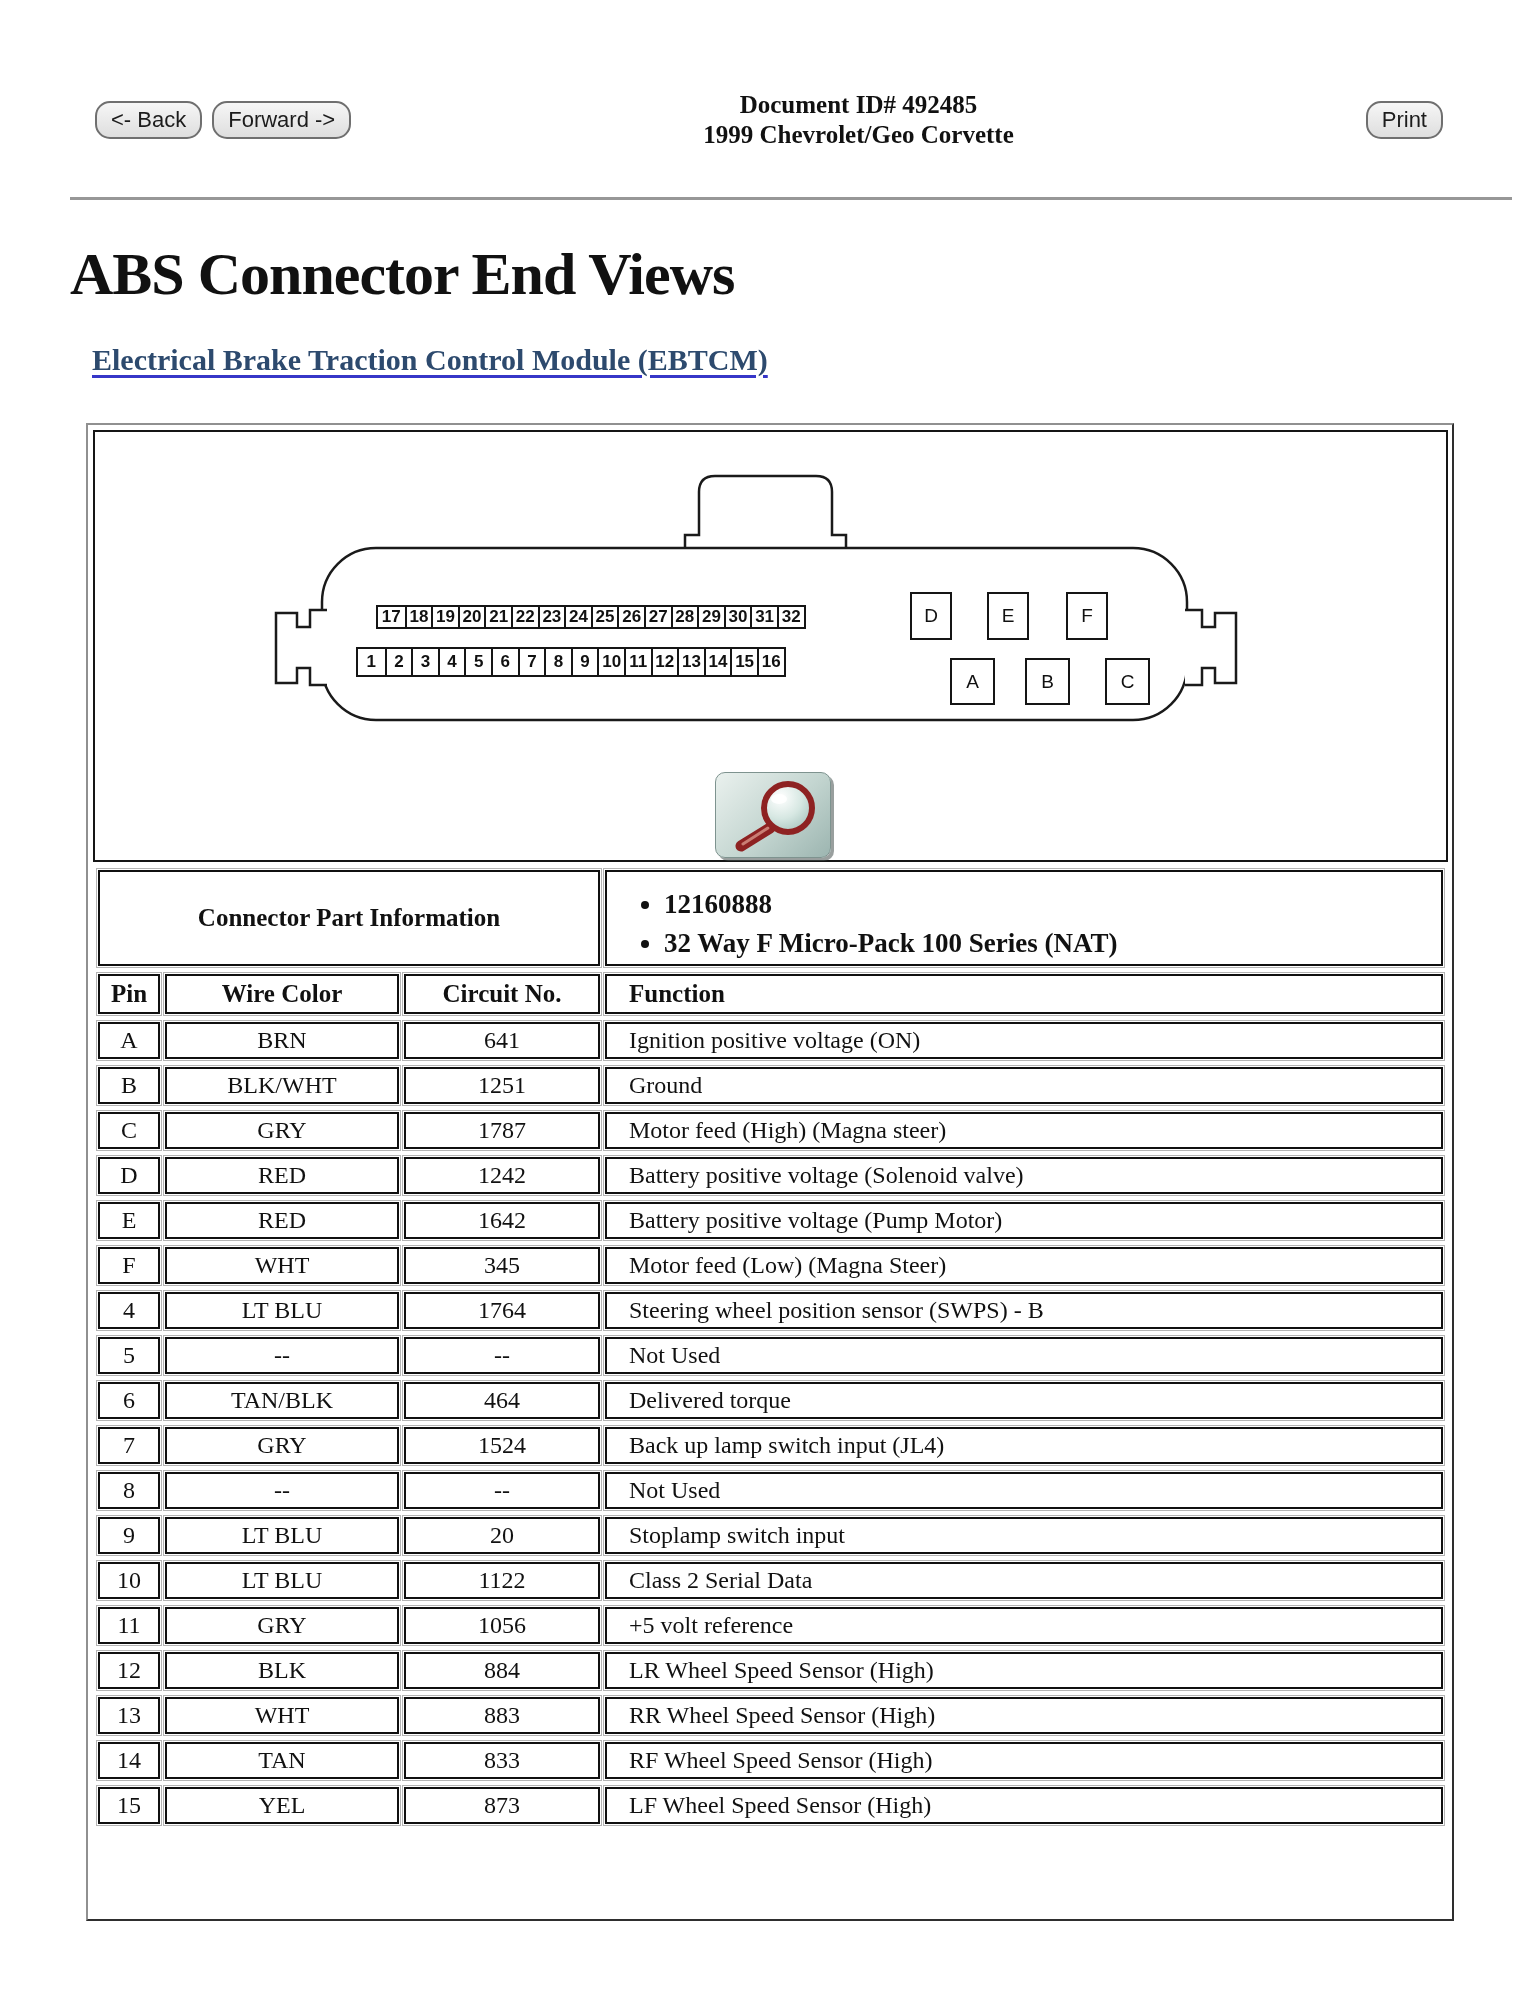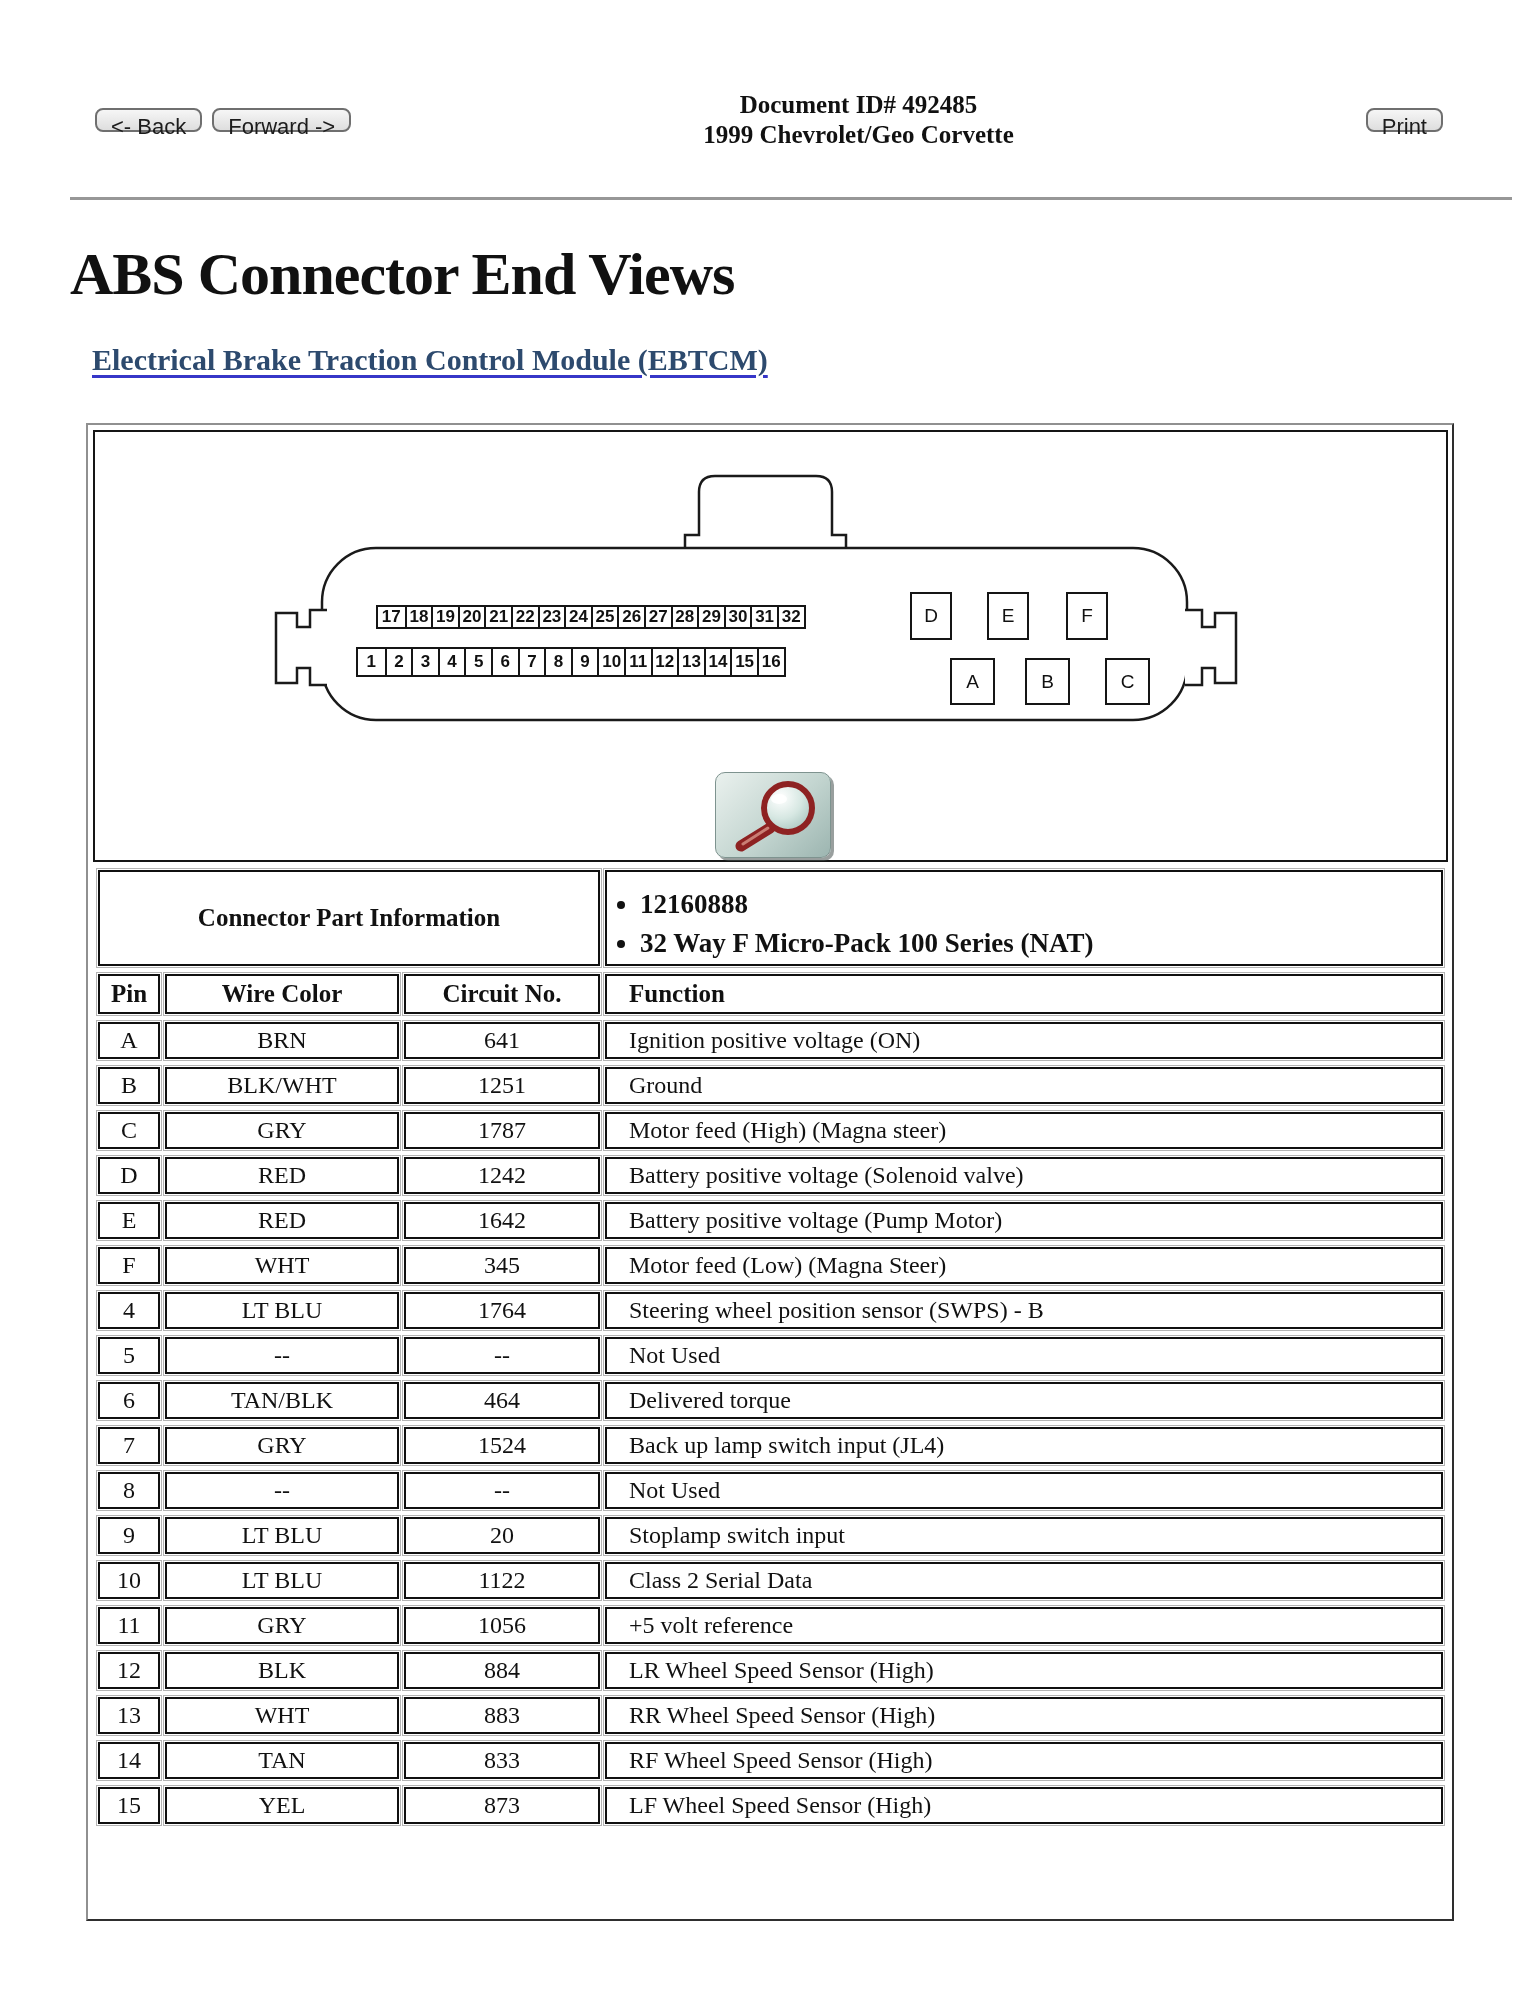--- a/index.html
+++ b/index.html
@@ -3,22 +3,22 @@
 <meta charset="utf-8">
 <style>
   html,body{margin:0;padding:0;background:#fff;}
   body{width:1540px;height:1993px;position:relative;overflow:hidden;
        font-family:"Liberation Serif","DejaVu Serif",serif;color:#111;}
 
   
   .topbar{display:flex;align-items:center;margin:85px 97px 0 95px;height:70px;}
   .navgroup{display:flex;gap:10px;}
   .btn{font-family:"Liberation Sans","DejaVu Sans",sans-serif;font-size:22px;color:#1c1c1c;
-       background:linear-gradient(#f6f6f6,#dedede);border:2px solid #6f6f6f;border-radius:8px;
-       padding:4px 14px;height:24px;box-sizing:border-box;line-height:26px;cursor:pointer;white-space:nowrap;}
+       background:linear-gradient(#f6f6f6,#dedede);border:2px solid #6f6f6f;border-radius:15px;
+       padding:4px 14px;height:38px;box-sizing:border-box;line-height:26px;cursor:pointer;white-space:nowrap;}
   .doc-title{flex:1;text-align:center;font-weight:bold;font-size:25px;line-height:1.22;}
 
   .rule{height:3px;background:#979797;border:none;margin:42px 28px 0 70px;}
 
   h1.page-title{margin:40px 0 0 70px;font-size:60px;font-weight:bold;letter-spacing:-1px;}
 
   a.module-link{display:inline-block;margin:34px 0 0 92px;font-size:30px;font-weight:bold;
        color:#2d4a6e;text-decoration-color:#3636c8;
        text-decoration-thickness:3px;text-underline-offset:5px;cursor:pointer;}
 
@@ -44,21 +44,21 @@
   .zoom-btn{position:absolute;left:620px;top:340px;width:116px;height:86px;padding:0;cursor:pointer;
             background:linear-gradient(135deg,#eaf1ee 0%,#c3d5d0 55%,#9cb5b0 100%);
             border:1px solid #7e938f;border-radius:10px;box-shadow:3px 3px 0 rgba(70,80,78,.55);}
 
   
   table.info{border-collapse:separate;border-spacing:5px 8px;table-layout:fixed;width:1355px;margin:0;}
   table.info td{border:2px solid #101010;outline:1px solid #b4b4b4;outline-offset:1px;
                 background:#fff;box-sizing:border-box;vertical-align:middle;}
   td.part-label{height:96px;text-align:center;font-weight:bold;font-size:25px;}
   td.part-bullets{height:96px;vertical-align:top;}
-  td.part-bullets ul{margin:12px 0 0 0;padding-left:32px;}
+  td.part-bullets ul{margin:12px 0 0 0;padding-left:56px;}
   td.part-bullets li{font-weight:bold;font-size:27px;line-height:1.45;}
   td.hdr{height:40px;text-align:center;font-weight:bold;font-size:25px;}
   td.data{height:37px;font-size:24px;}
   td.c0,td.c1,td.c2{text-align:center;}
   td.c3{text-align:left;padding:0 22px;}
 </style>
 </head>
 <body>
 
 

